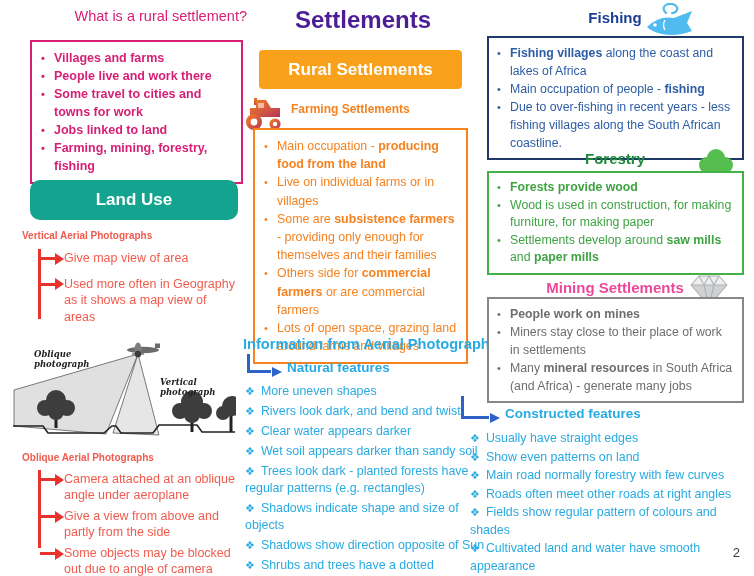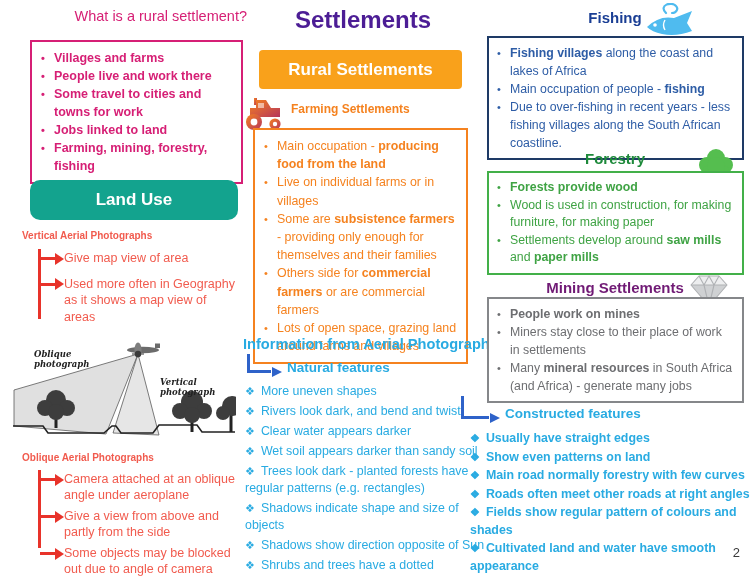--- a/index.html
+++ b/index.html
@@ -13,21 +13,21 @@
 
   
   .main-title{left:240px;top:6px;width:246px;text-align:center;font-size:24px;font-weight:bold;color:#4c1d95;}
   .pink-head{left:25px;top:8px;width:222px;text-align:right;font-size:14.5px;font-weight:normal;color:#D61F75;}
   .coral-head{font-size:10px;font-weight:bold;color:#F15B4E;}
   .orange-head{font-size:12px;font-weight:bold;color:#F5821F;}
   .info-head{left:243px;top:336px;font-size:14.6px;font-weight:bold;color:#29ABE2;}
   .feat-head{font-size:13.5px;font-weight:bold;color:#29ABE2;}
   .navy-head{left:487px;top:9px;width:256px;text-align:center;font-size:15px;font-weight:bold;color:#1A3E94;}
   .green-head{left:487px;top:150px;width:256px;text-align:center;font-size:15px;font-weight:bold;color:#1E8A3B;}
-  .gray-head{left:487px;top:279px;width:256px;text-align:center;font-size:15px;font-weight:bold;color:#701a75;}
+  .gray-head{left:487px;top:279px;width:256px;text-align:center;font-size:15px;font-weight:bold;color:#ec4899;}
 
   
   .pill{display:flex;align-items:center;justify-content:center;color:#fff;font-weight:bold;font-size:17px;}
   .teal-pill{left:30px;top:180px;width:208px;height:40px;background:#13A38E;border-radius:10px;}
   .orange-pill{left:259px;top:50px;width:203px;height:39px;background:#F9A11B;border-radius:4px;}
 
   
   .box{box-sizing:border-box;padding:7px 9px;background:#fff;}
   .box ul{margin:0;padding:0;list-style:none;}
   .box li{display:flex;}
@@ -49,21 +49,21 @@
   .oah-list li{line-height:16px;margin-bottom:5px;}
 
   
   .larrow{position:absolute;border-left:3px solid #2E62C9;border-bottom:3px solid #2E62C9;}
   .larrow::after{content:'';position:absolute;right:-11px;bottom:-7px;border-left:10px solid #2E62C9;border-top:5.5px solid transparent;border-bottom:5.5px solid transparent;}
 
   
   .dlist{position:absolute;color:#29ABE2;font-size:12.4px;}
   .dlist ul{margin:0;padding:0;list-style:none;}
   .nat-list li{line-height:17px;margin-bottom:3px;}
-  .con-list li{line-height:17.5px;margin-bottom:1px;font-weight:bold;}
+  .con-list li{line-height:17.5px;margin-bottom:1px;}
   .dmark{margin-right:6px;font-size:11px;}
 
   .pagenum{left:716px;top:545px;width:24px;text-align:right;font-size:13px;color:#3A3A3A;}
 
   .icon{line-height:0;}
 </style>
 </head>
 <body>
 
 <div class="abs main-title">Settlements</div>

